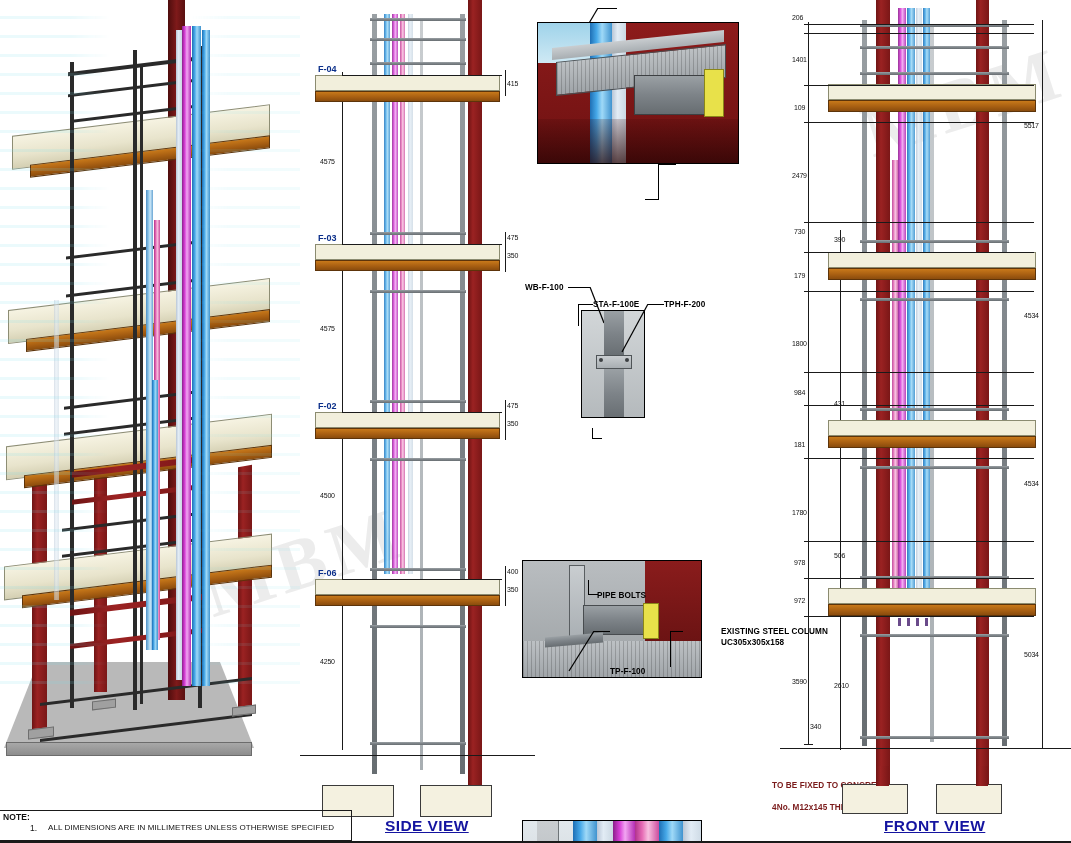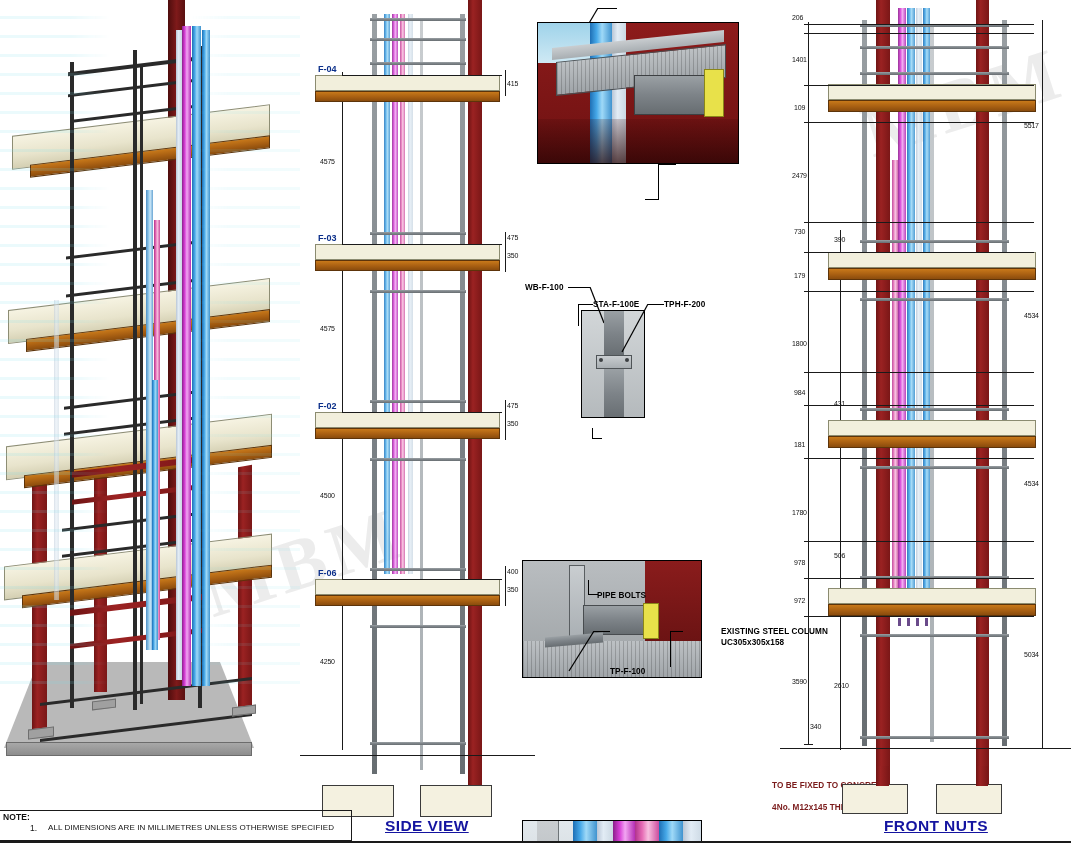--- a/index.html
+++ b/index.html
@@ -434,15 +434,15 @@
   <div class="abs thin-line" style="left:0px; top:841px; width:1071px; height:1.5px;"></div>
 
   <div class="abs" style="left:0px; top:810px; width:352px; height:31px; border:1.3px solid #1a1a1a; border-left:none;"></div>
 
   <div class="abs note-txt" style="left:3px; top:812px;">NOTE:</div>
   <div class="abs note-txt" style="left:30px; top:823px; font-weight:normal;">1.</div>
   <div class="abs note-txt" style="left:48px; top:823px; font-weight:normal; font-size:8px;">ALL DIMENSIONS ARE IN MILLIMETRES UNLESS OTHERWISE SPECIFIED</div>
 
   <div class="abs view-title" style="left:385px; top:817px;text-decoration:underline;">SIDE VIEW</div>
 
-  <div class="abs view-title" style="left:884px; top:817px;">FRONT NUTS</div>
+  <div class="abs view-title" style="left:884px; top:817px;">FRONT VIEW</div>
 
 </div>
 
 </body></html>

